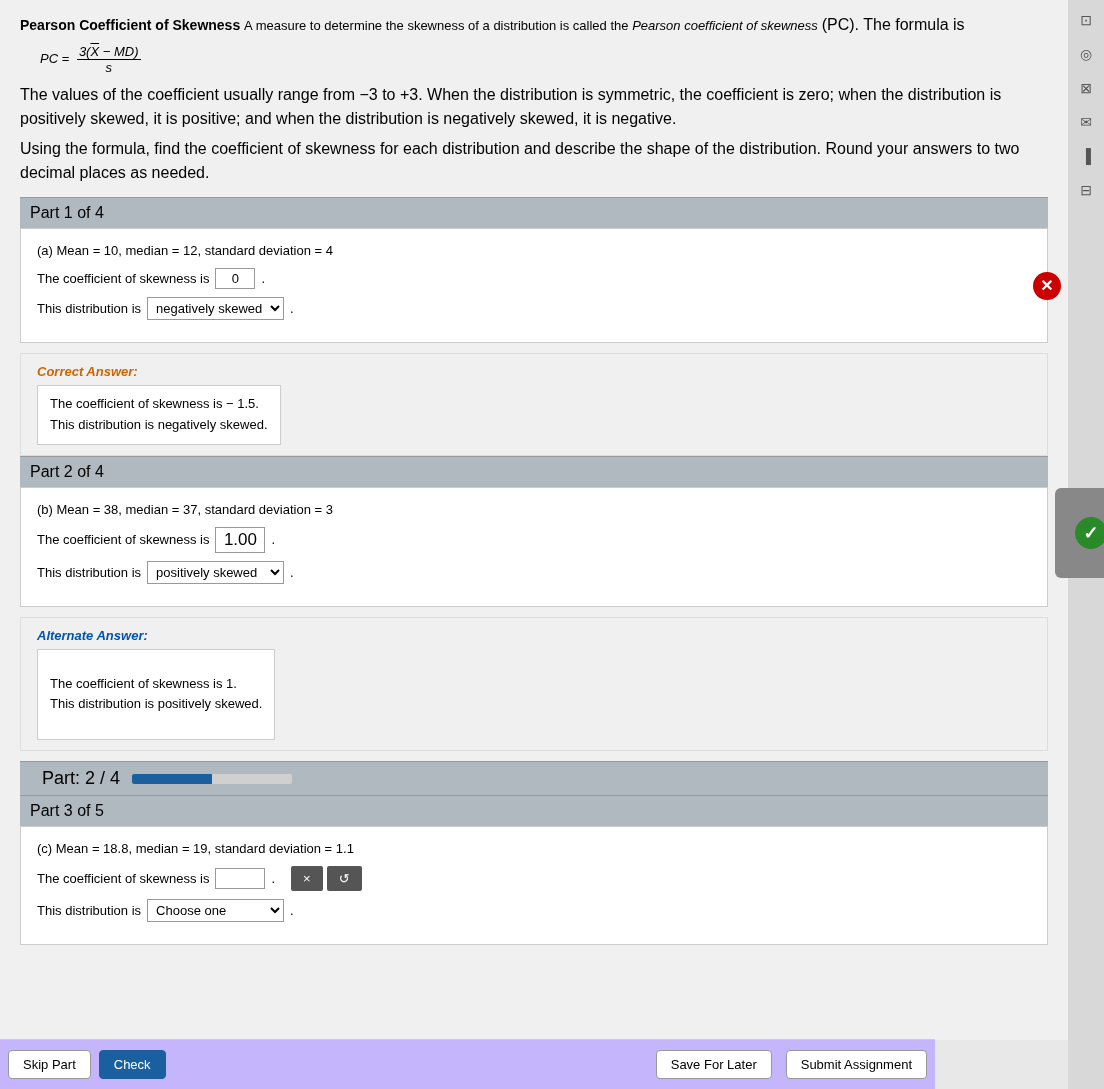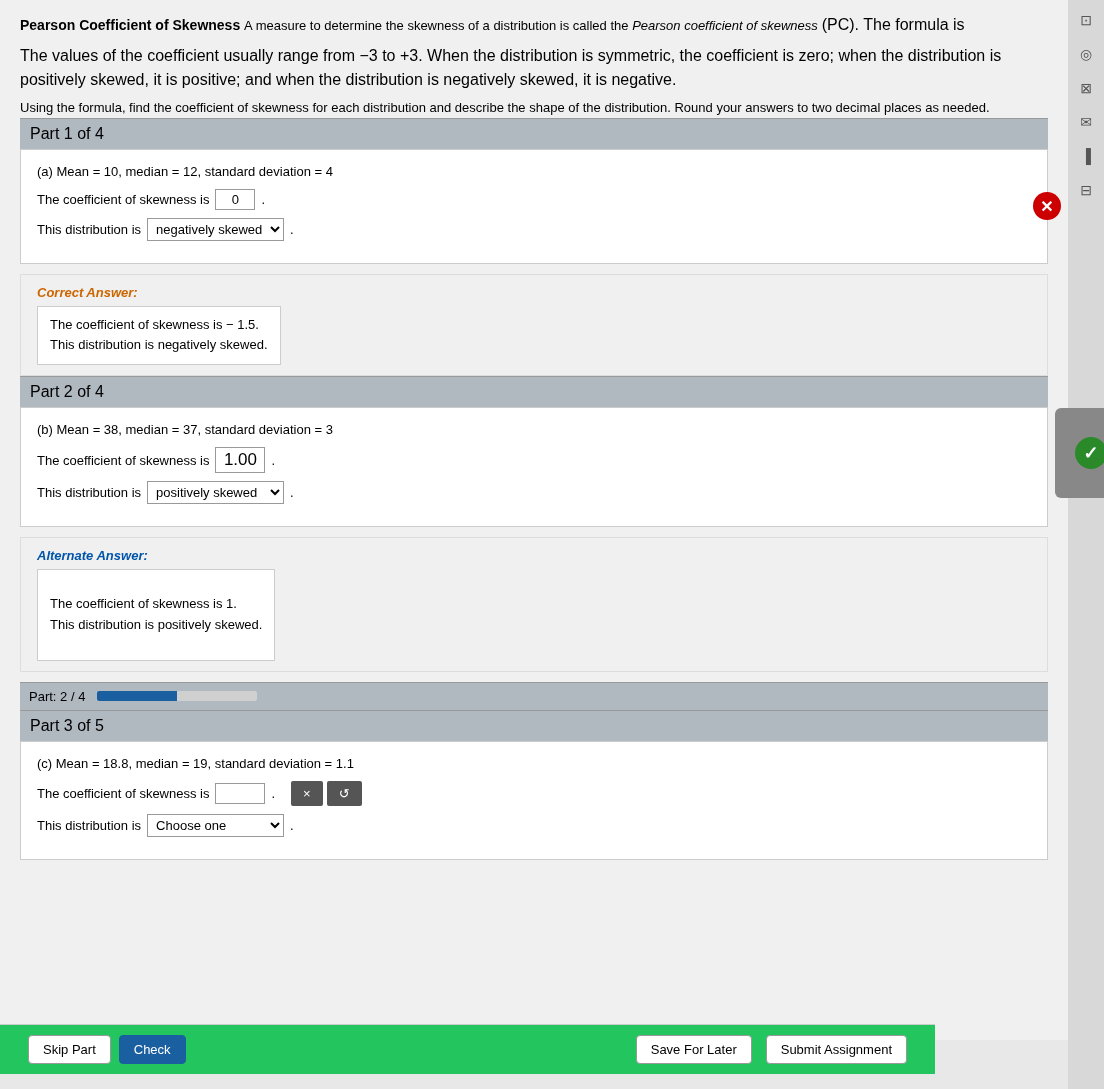--- a/index.html
+++ b/index.html
@@ -33,22 +33,23 @@
       font-weight: bold;
       font-size: 14px;
       margin-bottom: 4px;
     }
     .description {
       font-size: 16px;
       line-height: 1.5;
       margin-bottom: 6px;
     }
     .instruction {
-      font-size: 13px;
+      font-size: 16px;
       line-height: 1.5;
+      margin-bottom: 12px;
     }
     
     .part-header {
       background: #b0b8c0;
       padding: 6px 10px;
       font-size: 16px;
       font-weight: normal;
       margin-bottom: 0;
       border-top: 1px solid #999;
     }
@@ -162,50 +163,50 @@
       background: white;
       border: 1px solid #ccc;
       padding: 24px 12px;
       font-size: 13px;
       line-height: 1.6;
       display: inline-block;
     }
     
     .progress-section {
       background: #b0b8c0;
-      padding: 6px 9px;
-      font-size: 13px;
+      padding: 6px 22px;
+      font-size: 18px;
       display: flex;
       align-items: center;
       gap: 12px;
       margin-bottom: 0;
       border-top: 1px solid #999;
     }
     .progress-bar-container {
       width: 160px;
       height: 10px;
       background: #d0d0d0;
       border-radius: 2px;
       overflow: hidden;
     }
     .progress-bar-fill {
       height: 100%;
       background: #1a5fa0;
       width: 50%;
     }
     
     .footer {
-      background: #22c55e;
-      padding: 10px 28px;
+      background: #c4b5fd;
+      padding: 10px 8px;
       display: flex;
       justify-content: space-between;
       align-items: center;
       border-top: 1px solid #ccc;
       position: fixed;
-      bottom: 15px;
+      bottom: 0;
       width: 935px;
     }
     .footer-left {
       display: flex;
       gap: 8px;
     }
     .footer-right {
       display: flex;
       gap: 14px;
     }
@@ -320,20 +321,27 @@
   <div class="main-content">
     <div class="content-area">
 
       <div style="margin-bottom:10px;">
         <span class="section-title">Pearson Coefficient of Skewness</span>
         <span style="font-size:13px;"> A measure to determine the skewness of a distribution is called the </span>
         <span style="font-style:italic;font-size:13px;">Pearson coefficient of skewness</span>
         <span style="font-size:16px;text-align:right;">(PC). The formula is</span>
       </div>
 
+      <div class="fraction-formula">
+        <span style="font-style:italic;">PC</span> =
+        <span class="fraction-display">
+          <span class="fraction-top">3(<span style="text-decoration:overline;">X</span> − MD)</span>
+          <span class="fraction-bottom"><em>s</em></span>
+        </span>
+      </div>
 
       <p class="description">The values of the coefficient usually range from −3 to +3. When the distribution is symmetric, the coefficient is zero; when the distribution is positively skewed, it is positive; and when the distribution is negatively skewed, it is negative.</p>
       <p class="instruction">Using the formula, find the coefficient of skewness for each distribution and describe the shape of the distribution. Round your answers to two decimal places as needed.</p>
 
       <div class="part-wrapper">
         <div class="part-header">
           <span>Part 1 of 4</span>
         </div>
         <div class="part-content" style="position:relative;">
 

